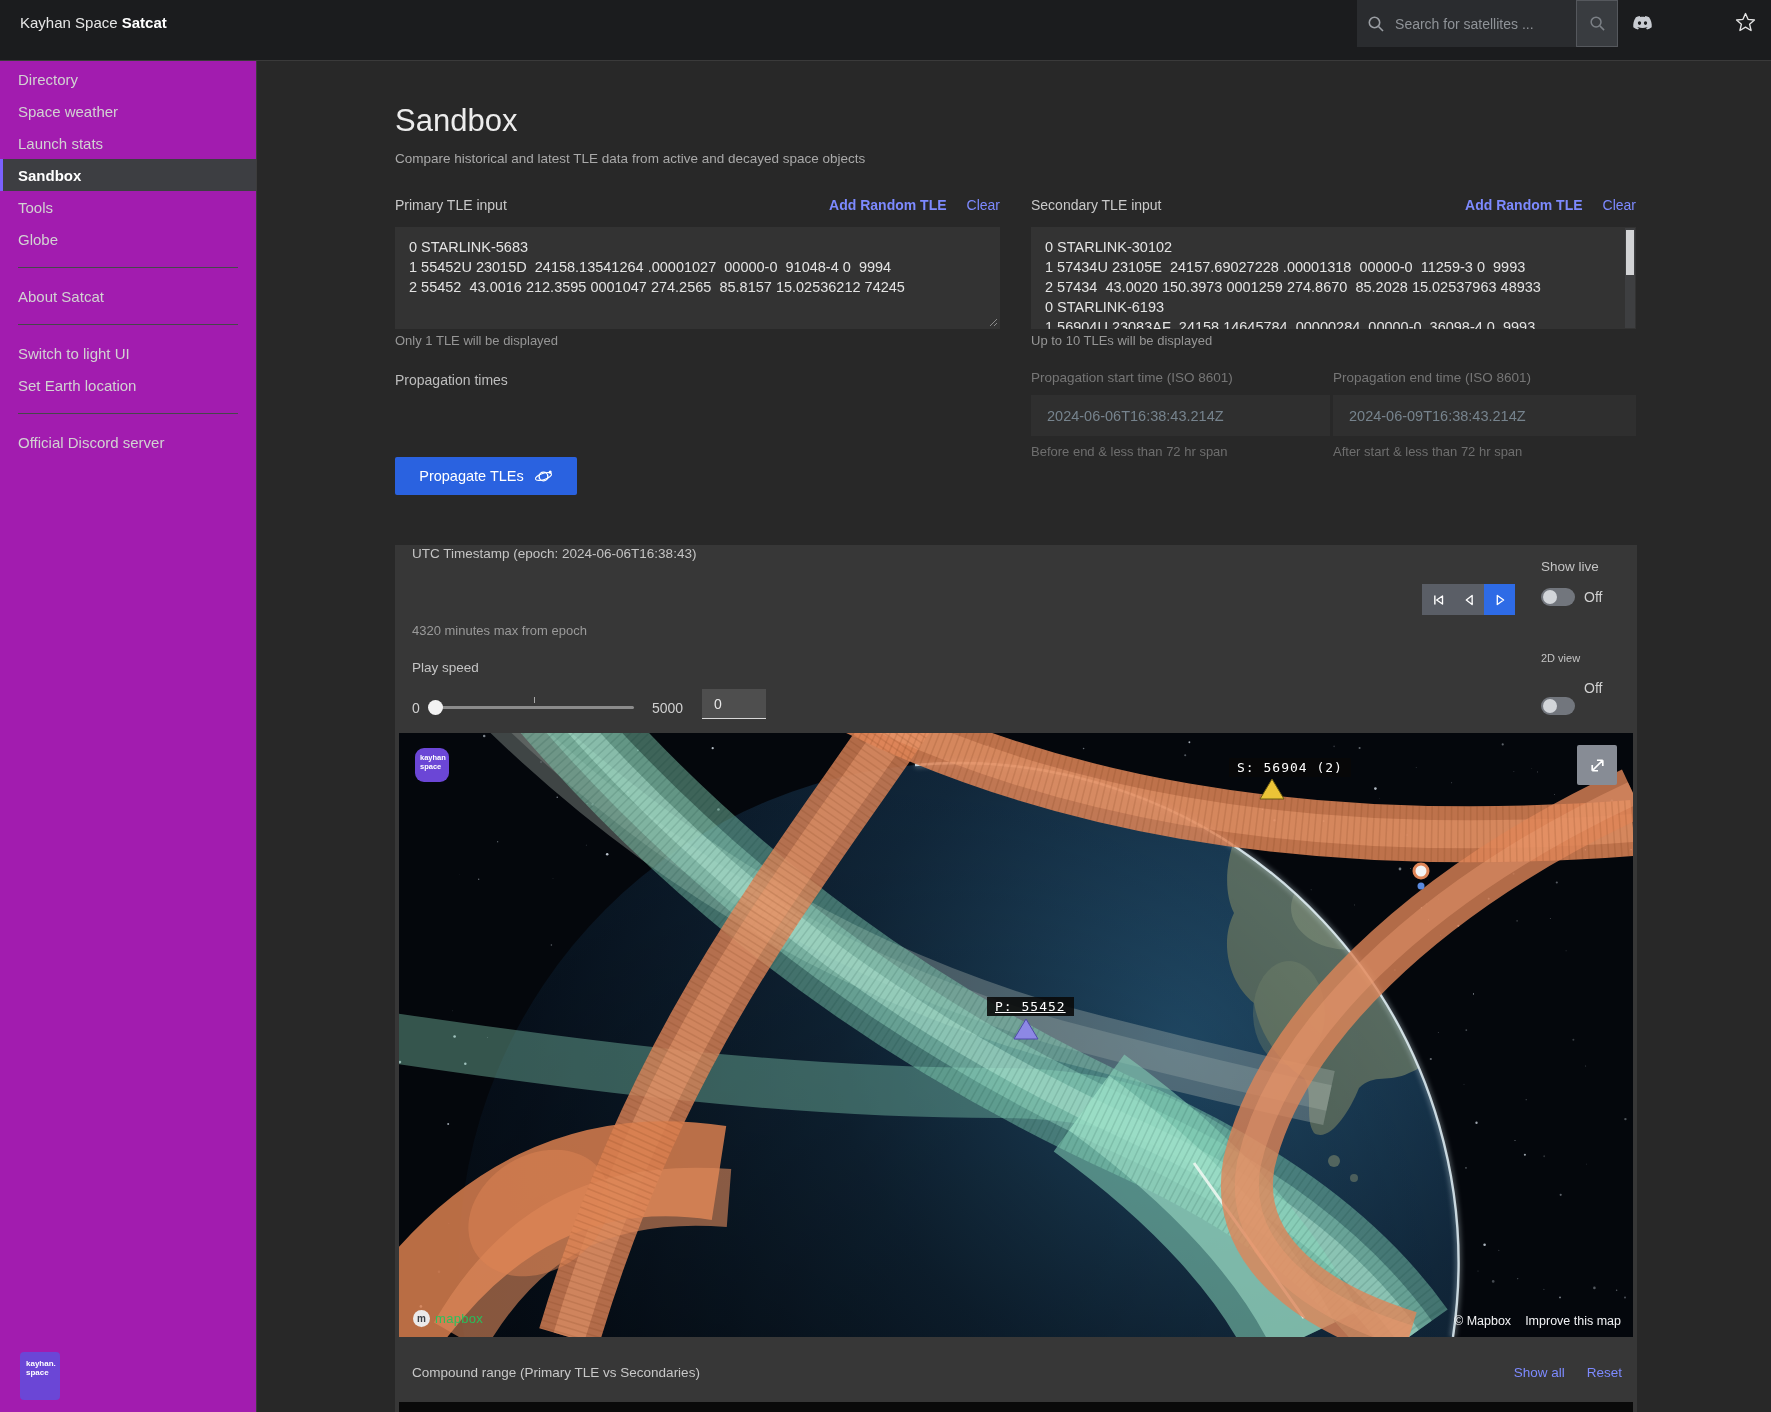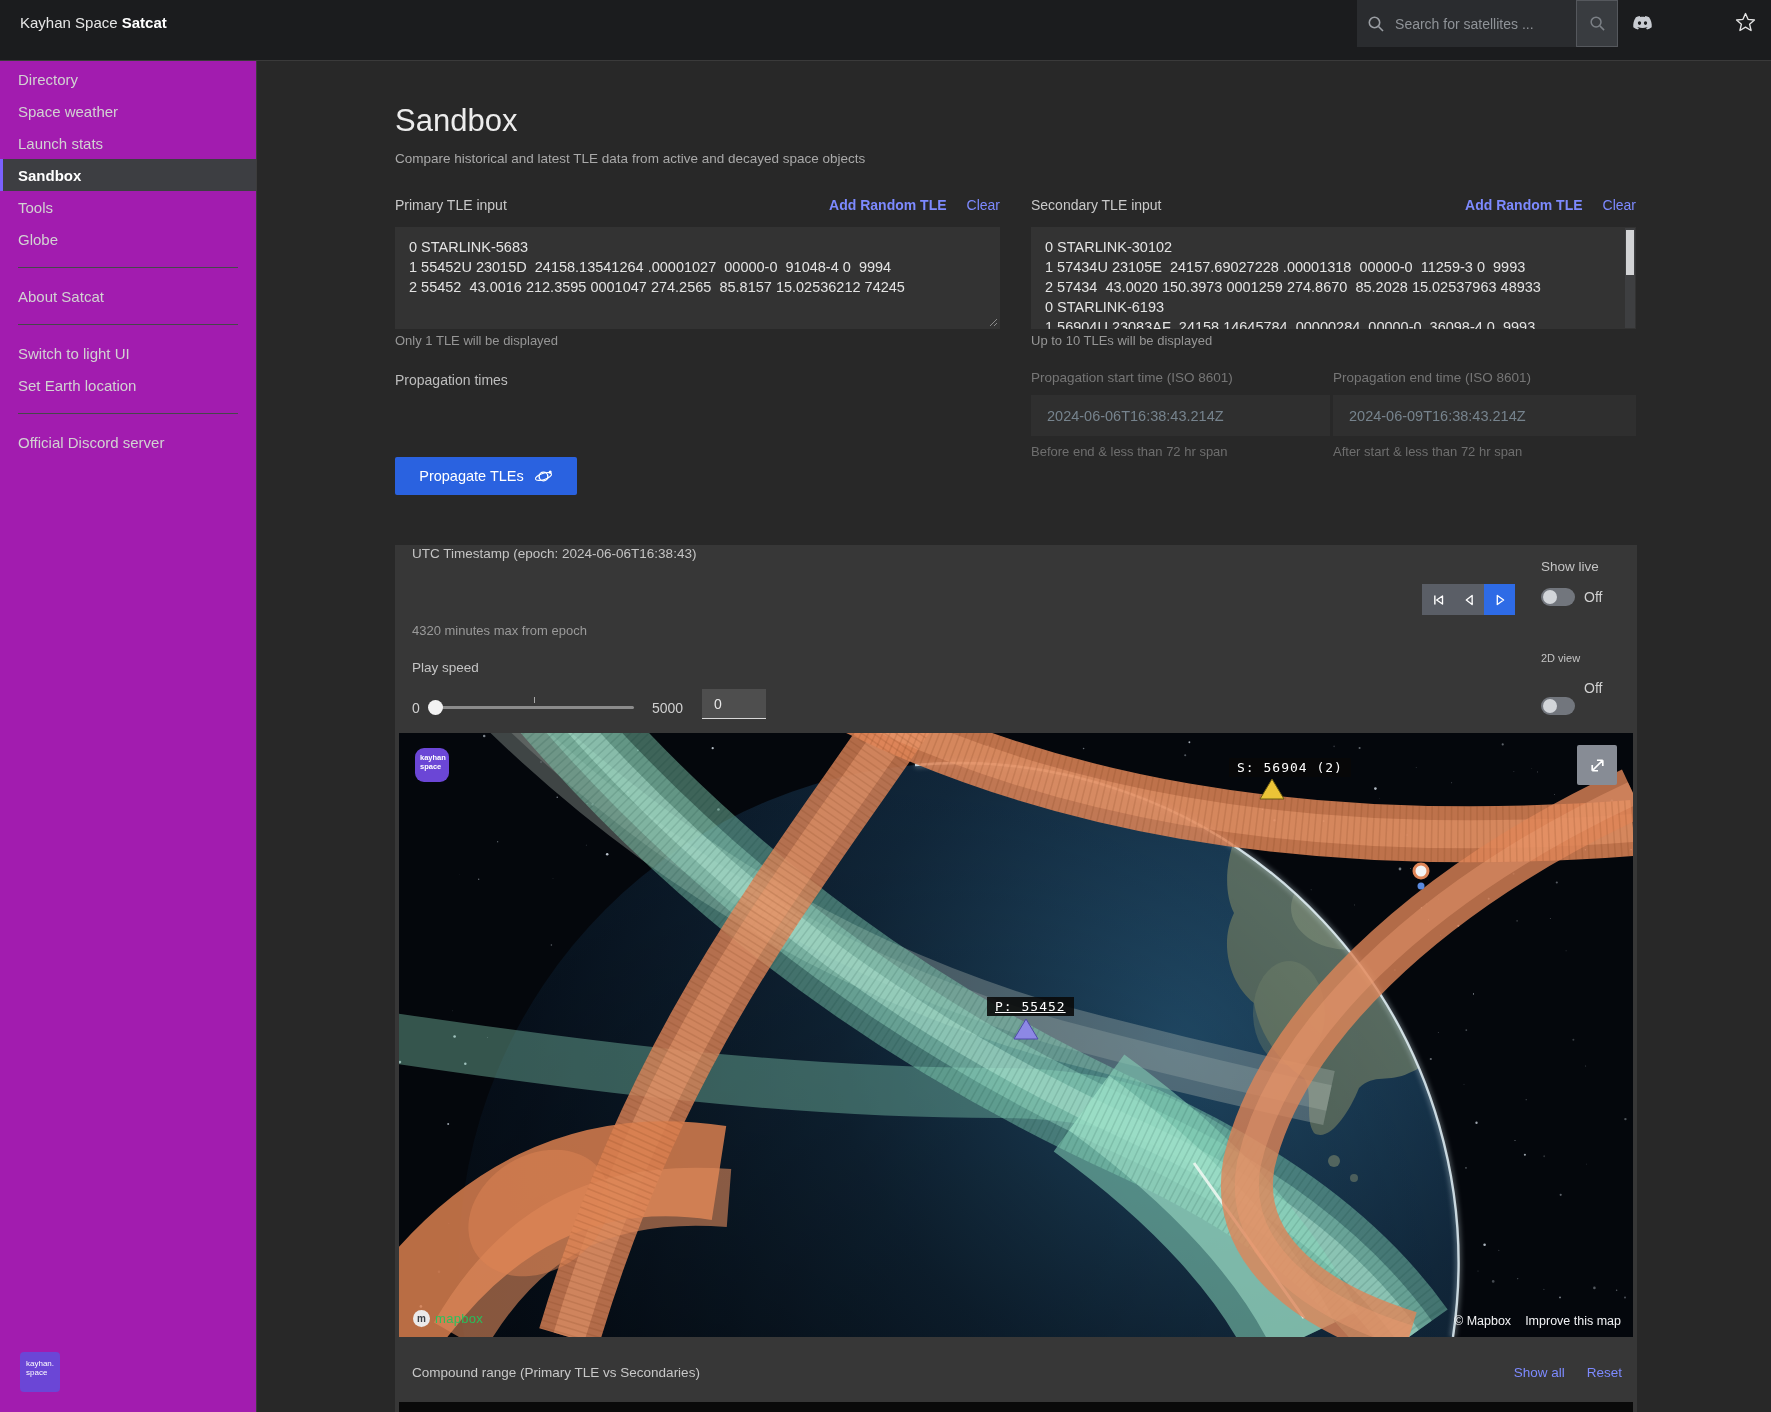--- a/index.html
+++ b/index.html
@@ -16,21 +16,21 @@
   .search-input { flex:1; height:100%; background:transparent; border:none; outline:none; color:#d8d8d8; font-size:14px; font-family:inherit; }
   .search-input::placeholder { color:#8f9398; }
   .search-btn { width:44px; height:47px; background:#393c40; border:1px solid #55585d; display:flex; align-items:center; justify-content:center; cursor:pointer; }
   .icon-btn { display:flex; align-items:center; justify-content:center; }
 
   
   .sidebar { left:0; top:47px; width:257px; height:1365px; background:#a21caf; border-right:1px solid #3c3c3c; z-index:20; }
   .side-item { height:32px; display:flex; align-items:center; padding-left:18px; font-size:15px; color:#d2d2d2; cursor:pointer; }
   .side-item.active { background:#3d3e42; color:#ffffff; font-weight:bold; border-left:3px solid #7b61ff; padding-left:15px; }
   .side-div { height:1px; background:#46474a; margin:12px 18px 12px 18px; }
-  .side-logo { position:absolute; left:20px; top:1305px; width:40px; height:40px; background:var(--brand-purple,#6b46d6); border-radius:4px; color:#fff; font-size:8px; font-weight:normal; line-height:9px; padding:7px 0 0 6px; }
+  .side-logo { position:absolute; left:20px; top:1305px; width:40px; height:48px; background:var(--brand-purple,#6b46d6); border-radius:4px; color:#fff; font-size:8px; font-weight:bold; line-height:9px; padding:7px 0 0 6px; }
 
   
   .page-title { left:395px; top:103px; font-size:31px; font-weight:400; color:#ececec; }
   .page-subtitle { left:395px; top:151px; font-size:13.5px; color:#a9a9a9; }
 
   
   .tle-head { top:197px; width:605px; display:flex; align-items:baseline; font-size:14px; color:#c9c9c9; }
   .tle-head .links { margin-left:auto; display:flex; gap:20px; }
   a.lnk { color:var(--link-blue,#7d8aff); text-decoration:none; cursor:pointer; font-size:14px; }
   .tle-area { top:227px; width:605px; height:102px; background:#333333; border:none; outline:none; resize:none; overflow:hidden;

